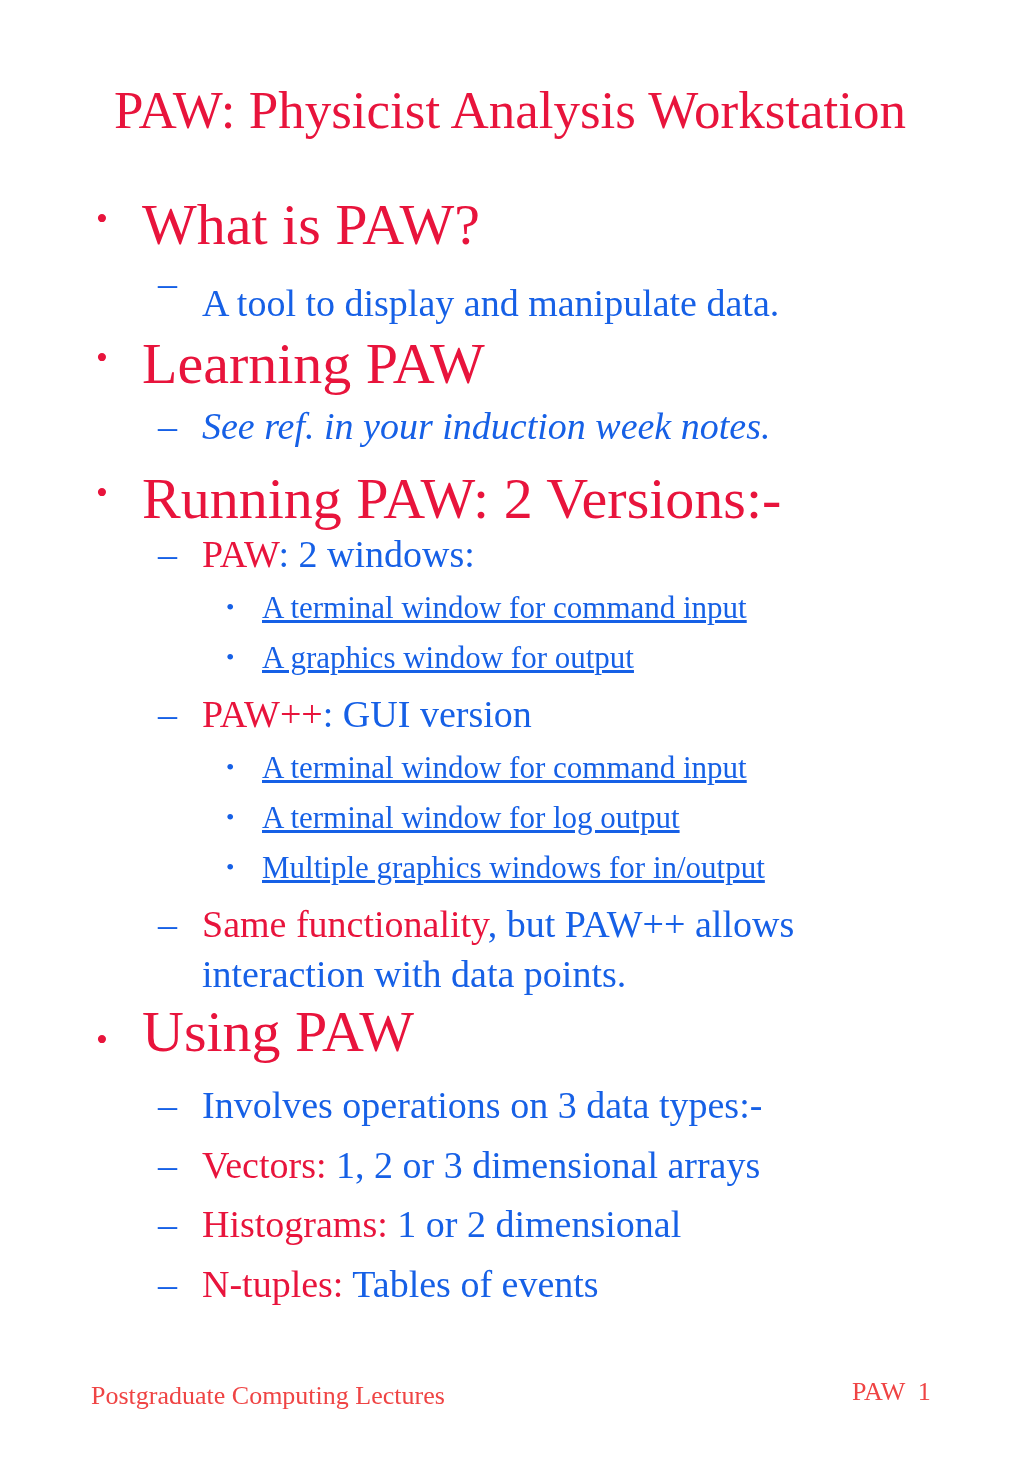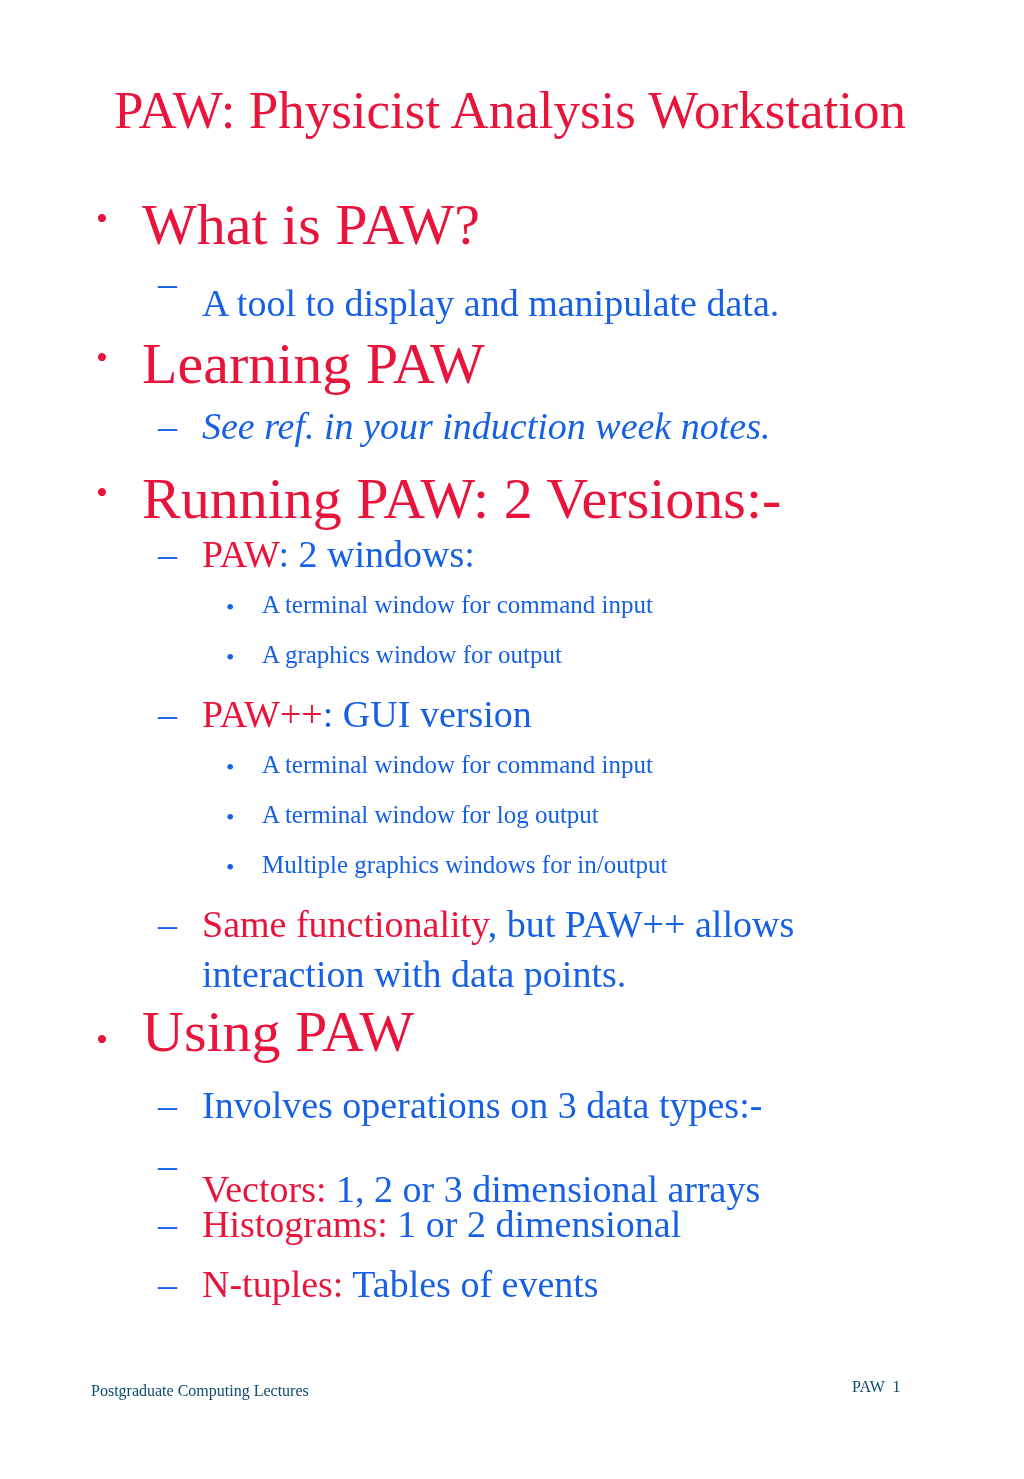--- a/index.html
+++ b/index.html
@@ -6,22 +6,22 @@
     body {
       width: 1024px; height: 1479px; position: relative; overflow: hidden;
       font-family: "Liberation Serif", "DejaVu Serif", serif;
     }
     .red { color: #e8143c; }
     .blue { color: #1660e6; }
     .abs { position: absolute; white-space: nowrap; line-height: 1; }
     .title { font-size: 53px; }
     .l1 { font-size: 58px; }
     .l2 { font-size: 38px; }
-    .l3 { font-size: 25px; }
-    .footer { font-size: 16px; color: #0c4a6e; }
+    .l3 { font-size: 31px; text-decoration: underline; }
+    .footer { font-size: 26px; color: #ef4444; }
     .bullet1 { position: absolute; font-size: 34px; }
     .bullet3 { position: absolute; font-size: 24px; }
   </style>
 </head>
 <body>
 
 <div class="abs title red" style="left:114px; top:84px;">PAW: Physicist Analysis Workstation</div>
 
 <span class="bullet1 red" style="left:96px; top:200px;">•</span>
 <div class="abs l1 red" style="left:142px; top:196px;">What is PAW?</div>
@@ -62,21 +62,21 @@
 </div>
 <div class="abs l2 blue" style="left:202px; top:955px;">interaction with data points.</div>
 
 <span class="bullet1 red" style="left:96px; top:1021px;">•</span>
 <div class="abs l1 red" style="left:142px; top:1003px;">Using PAW</div>
 
 <span class="abs l2 blue" style="left:158px; top:1086px;">–</span>
 <div class="abs l2 blue" style="left:202px; top:1086px;">Involves operations on 3 data types:-</div>
 
 <span class="abs l2 blue" style="left:158px; top:1146px;">–</span>
-<div class="abs l2" style="left:202px; top:1146px;margin-top:24px;">
+<div class="abs l2" style="left:202px; top:1146px;">
   <span class="red">Vectors:</span><span class="blue" style="white-space:pre;"> 1, 2 or 3 dimensional arrays</span>
 </div>
 
 <span class="abs l2 blue" style="left:158px; top:1205px;">–</span>
 <div class="abs l2" style="left:202px; top:1205px;">
   <span class="red">Histograms:</span><span class="blue" style="white-space:pre;"> 1 or 2 dimensional</span>
 </div>
 
 <span class="abs l2 blue" style="left:158px; top:1265px;">–</span>
 <div class="abs l2" style="left:202px; top:1265px;">

